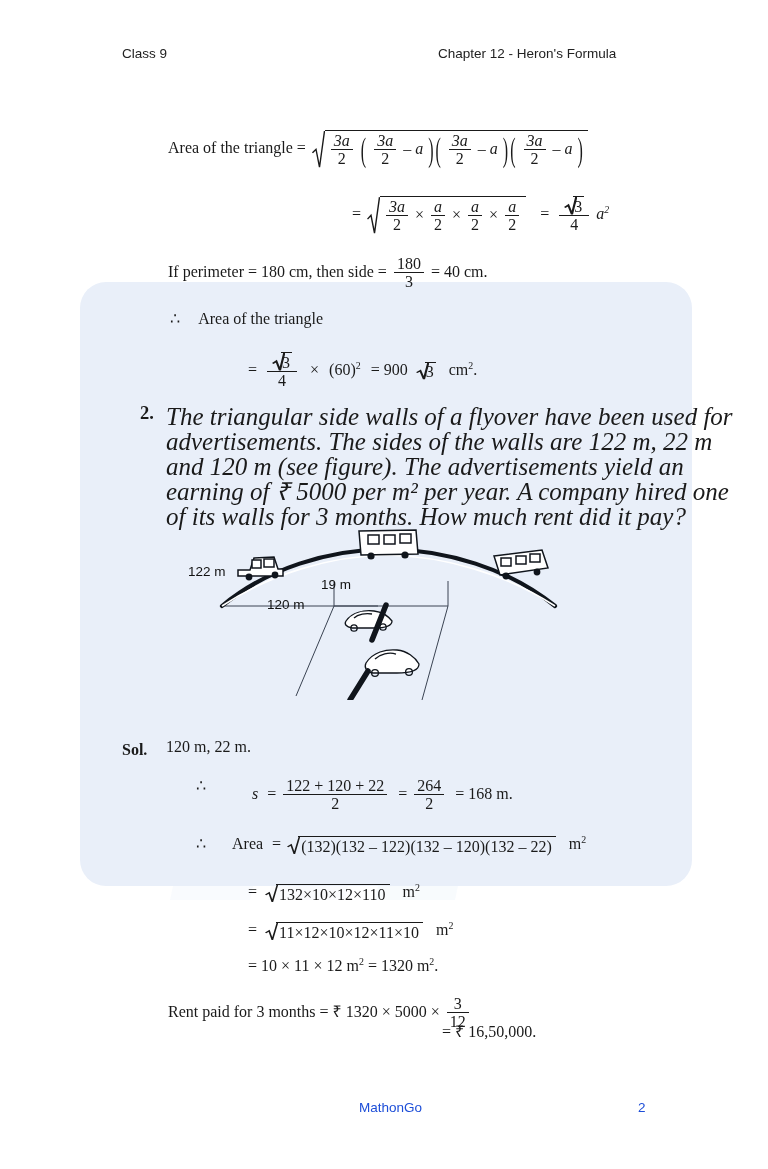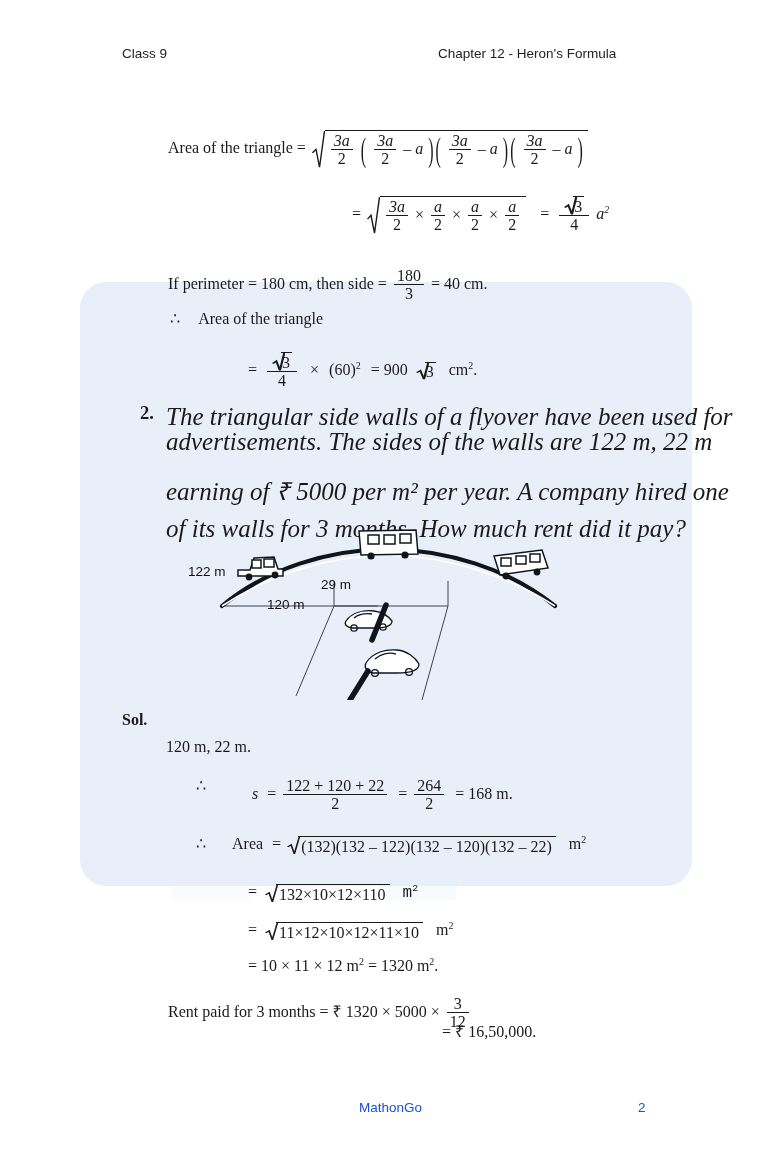--- a/index.html
+++ b/index.html
@@ -265,21 +265,21 @@
                 </svg>
             </span>
             <span class="radicand" style="padding:1px 2px 0 1px;">3</span>
           </span>
         </span>
         <span class="den">4</span>
       </span>
       <span class="ital"><span>a</span><sup>2</sup></span>
     </div>
 
-    <div class="line" style="left:168px; top:268px;">
+    <div class="line" style="left:168px; top:256px;">
       <span>If perimeter = 180 cm, then side =</span>
       <span class="frac">
         <span class="num">180</span>
         <span class="den">3</span>
       </span>
       <span>= 40 cm.</span>
     </div>
 
     <div class="line" style="left:170px; top:311px;text-align:center;">
       <span class="therefore">∴</span>
@@ -311,24 +311,25 @@
             </svg>
         </span>
         <span class="radicand" style="padding:1px 2px 0 1px;">3</span>
       </span>
       <span style="margin-left:7px;"><span>cm</span><sup>2</sup><span>.</span></span>
     </div>
 
     <div class="line bold" style="left:140px; top:404px; font-size:18.5px;">2.</div>
     <div class="q-text" style="position:absolute; left:166px; top:404px;">The triangular side walls of a flyover have been used for</div>
     <div class="q-text" style="position:absolute; left:166px; top:429px;">advertisements. The sides of the walls are 122 m, 22 m</div>
+    <div class="q-text" style="position:absolute; left:166px; top:454px;">and 120 m (see figure). The advertisements yield an</div>
     <div class="q-text" style="position:absolute; left:166px; top:479px;">earning of ₹ 5000 per m² per year. A company hired one</div>
-    <div class="q-text" style="position:absolute; left:166px; top:516px;">of its walls for 3 months. How much rent did it pay?</div>
-
-    <div class="line bold" style="left:122px; top:712px;">Sol.</div>
+    <div class="q-text" style="position:absolute; left:166px; top:504px;">of its walls for 3 months. How much rent did it pay?</div>
+
+    <div class="line bold" style="left:122px; top:742px;">Sol.</div>
     <div class="line" style="left:166px; top:739px;">120 m, 22 m.</div>
 
     <div class="line" style="left:196px; top:778px;">
       <span>∴</span>
     </div>
     <div class="line" style="left:252px; top:778px;">
       <span class="ital">s</span>
       <span style="margin-left:5px;">=</span>
       <span class="frac">
         <span class="num">122 + 120 + 22</span>
@@ -362,21 +363,21 @@
     <div class="line" style="left:248px; top:884px;">
       <span>=</span>
       <span class="sqrt" style="padding-left:11px; margin-left:4px;">
         <span class="tick">
           <svg viewBox="0 0 11 26" preserveAspectRatio="none">
               <path d="M0.5 15 L3.5 12 L6.2 24.5 L10.5 1" stroke="#1a1a1a" stroke-width="1.4" fill="none"></path>
             </svg>
         </span>
         <span class="radicand">132×10×12×110</span>
       </span>
-      <span style="margin-left:7px;font-family:Liberation Mono, monospace;"><span>m</span><sup>2</sup></span>
+      <span style="margin-left:7px;"><span>m</span><sup>2</sup></span>
     </div>
 
     <div class="line" style="left:248px; top:922px;">
       <span>=</span>
       <span class="sqrt" style="padding-left:11px; margin-left:4px;">
         <span class="tick">
           <svg viewBox="0 0 11 26" preserveAspectRatio="none">
               <path d="M0.5 15 L3.5 12 L6.2 24.5 L10.5 1" stroke="#1a1a1a" stroke-width="1.4" fill="none"></path>
             </svg>
         </span>
@@ -466,21 +467,21 @@
         <circle cx="231" cy="144" r="3.4"></circle>
       </g>
 
       <g stroke="#10151c" stroke-width="5.5" stroke-linecap="round">
         <line x1="208" y1="77" x2="194" y2="112"></line>
         <line x1="190" y1="143" x2="172" y2="172"></line>
       </g>
     </svg>
 
     <div class="fig-label" style="left:10px; top:36px;">122 m</div>
-    <div class="fig-label" style="left:143px; top:49px;">29 m</div>
+    <div class="fig-label" style="left:143px; top:49px;">19 m</div>
     <div class="fig-label" style="left:89px; top:69px;">120 m</div>
   </div>
 
   <div class="footer">
     <div class="brand">MathonGo</div>
     <div class="pageno">2</div>
   </div>
 
 </div>
 

